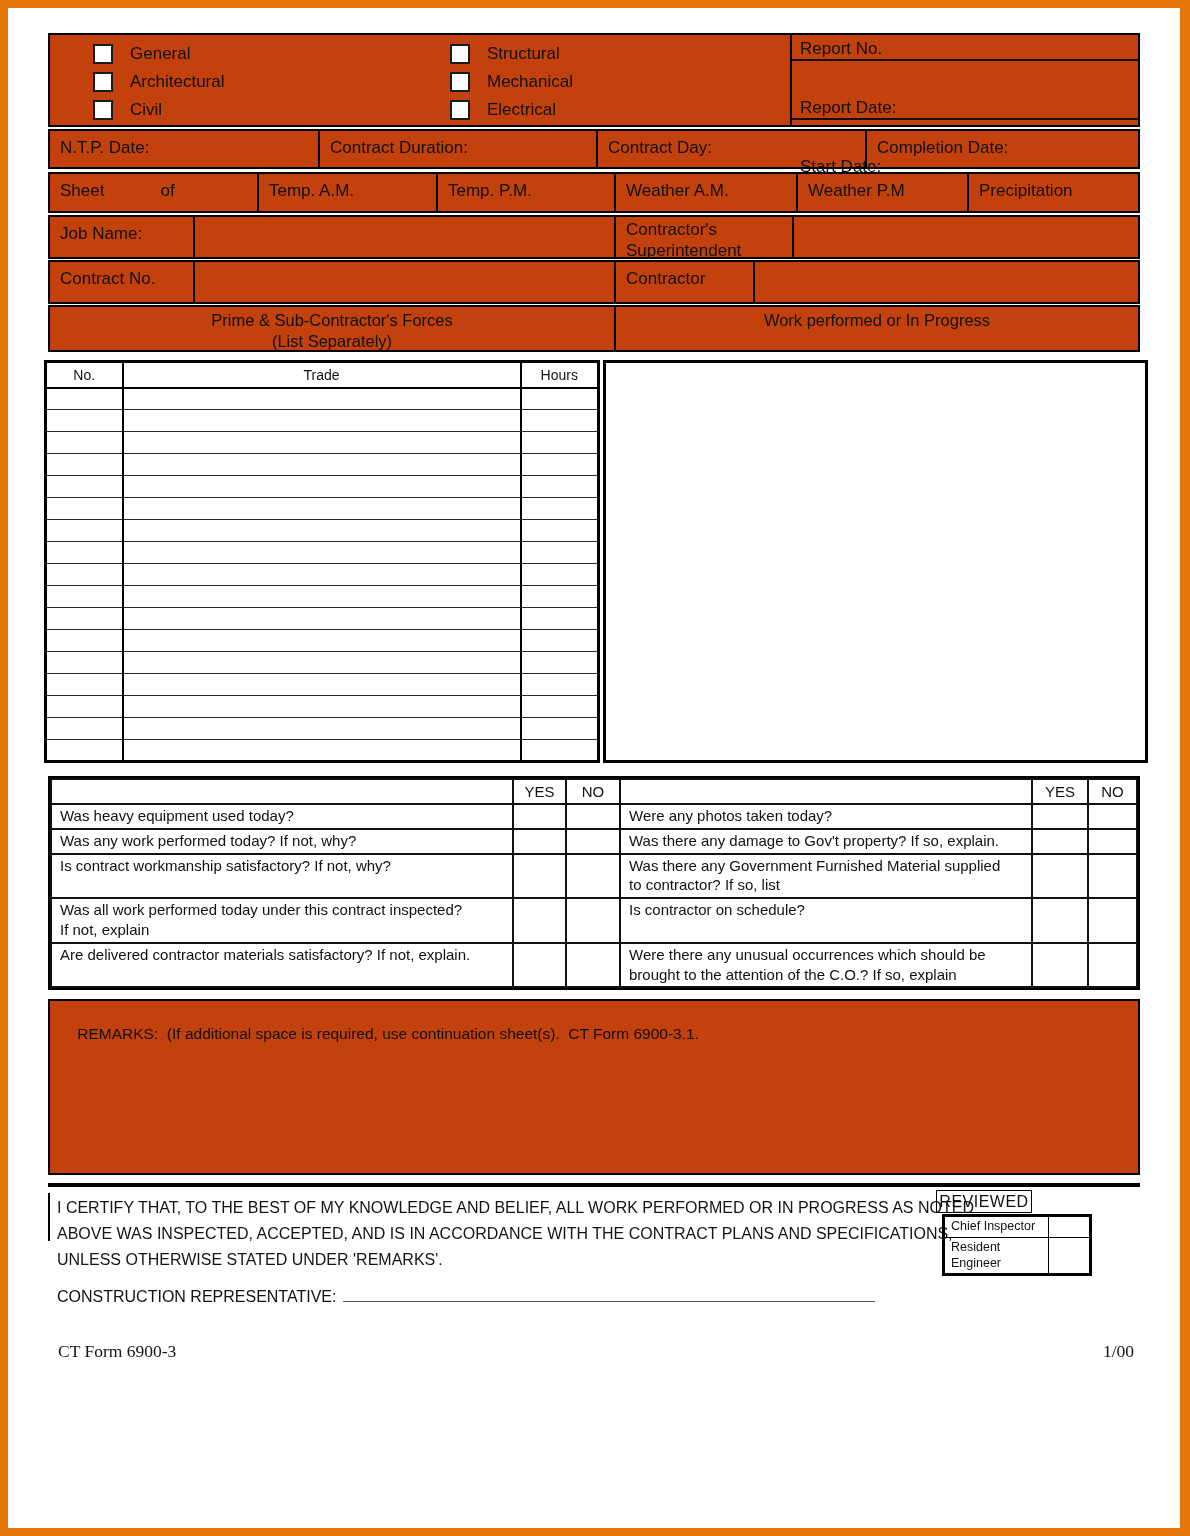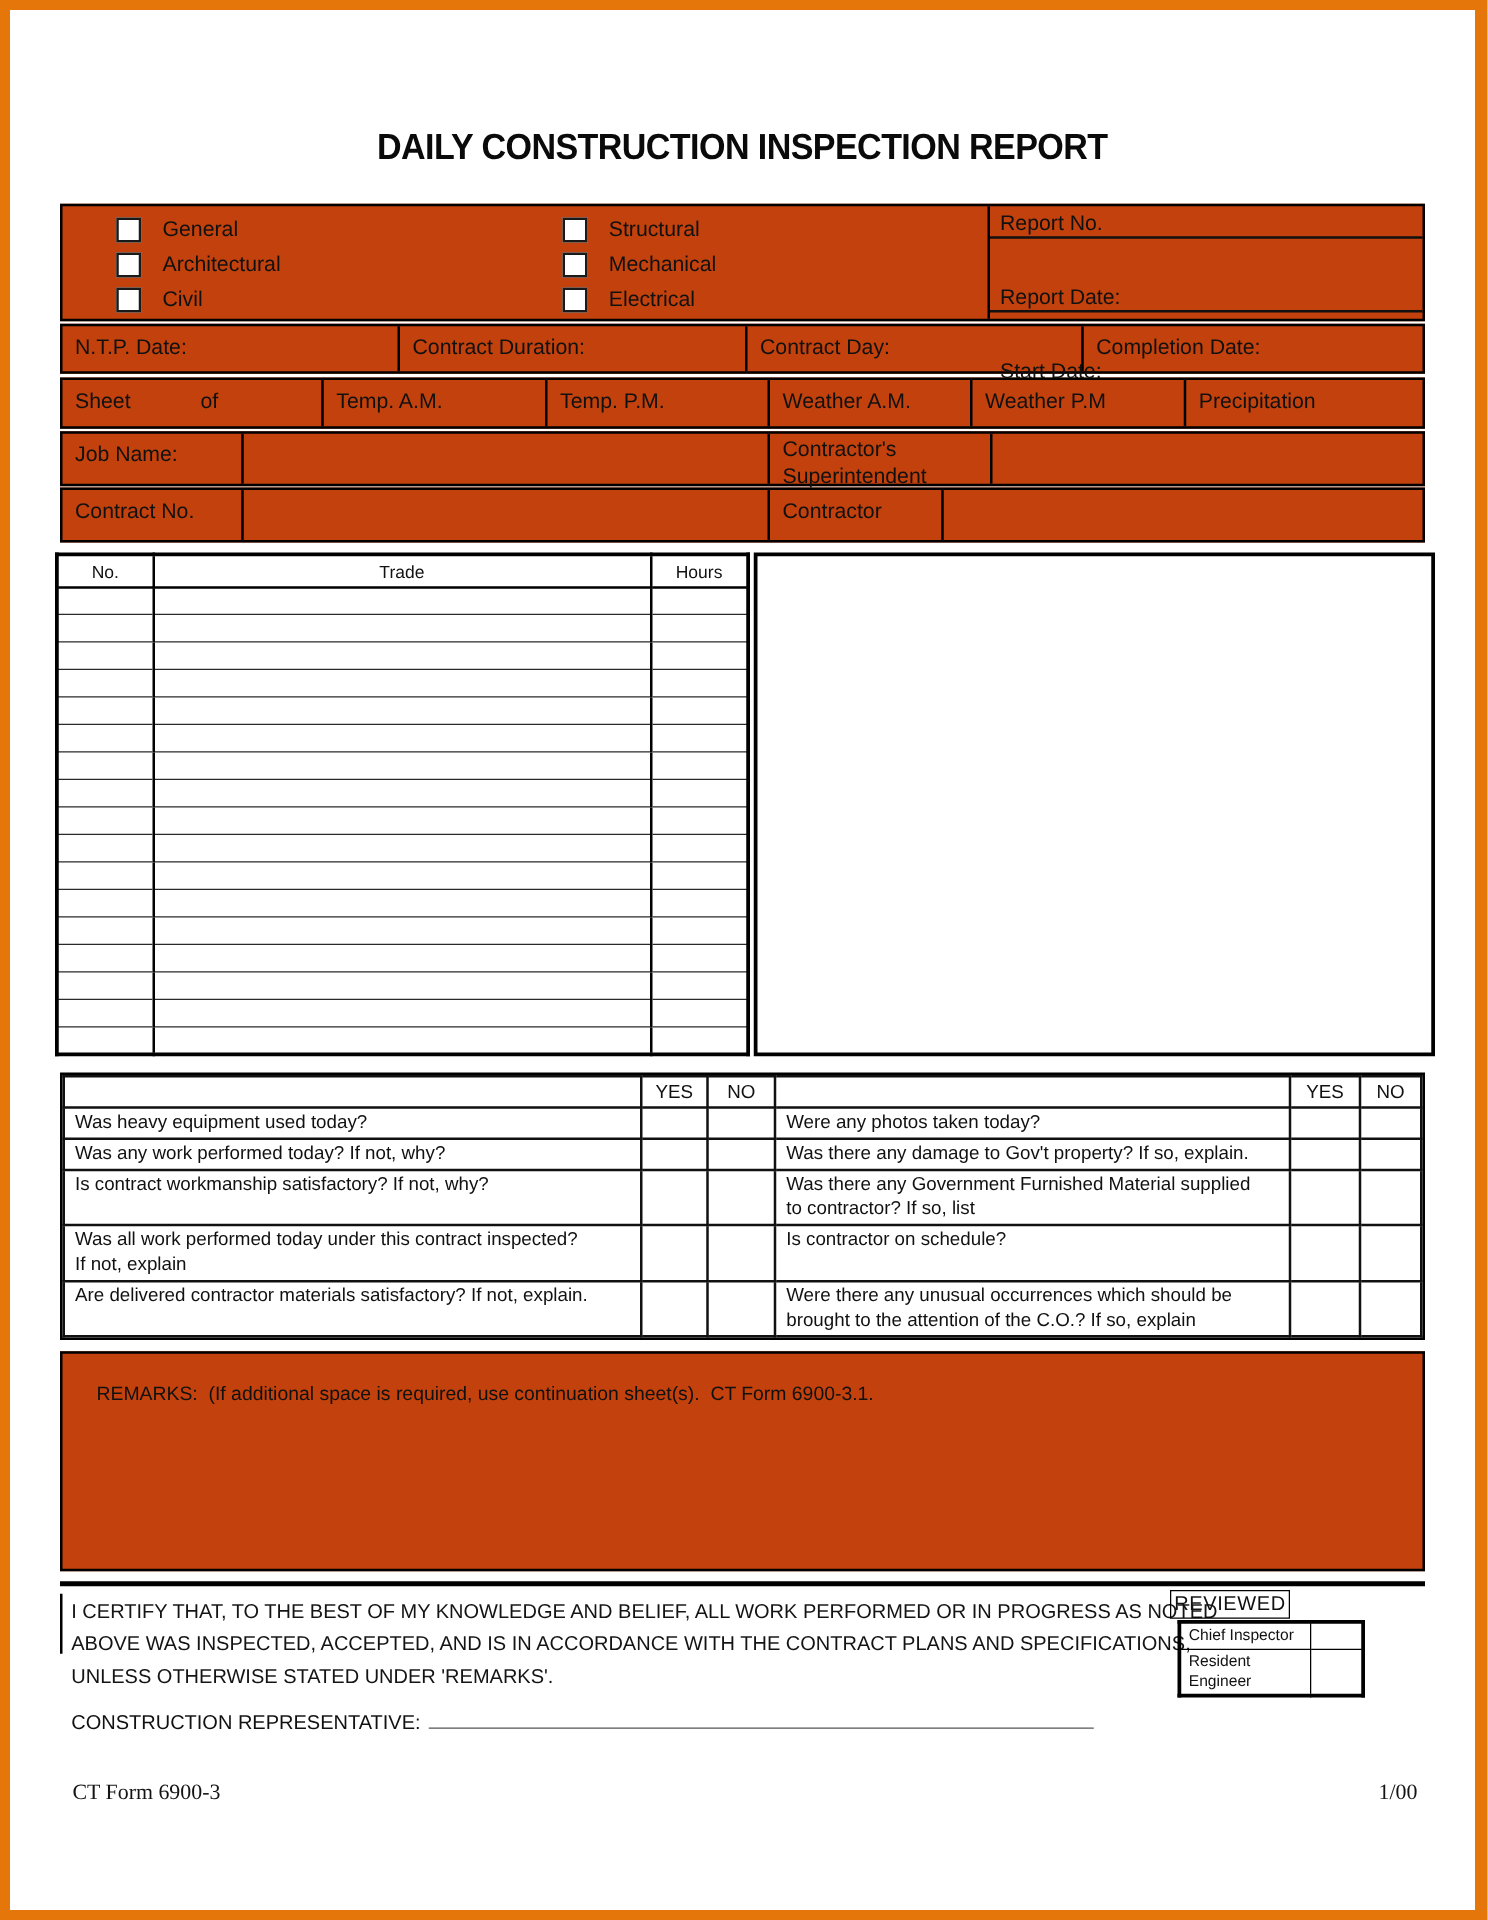--- a/index.html
+++ b/index.html
@@ -44,21 +44,21 @@
   .cell { border-right: 2px solid #000; padding: 7px 0 0 10px; font-size: 17px; }
   .cell:last-child { border-right: none; flex: 1; }
   .row-ntp { margin-top: 2px; height: 40px; }
   .row-ntp .cell:nth-child(1) { width: 270px; }
   .row-ntp .cell:nth-child(2) { width: 278px; }
   .row-ntp .cell:nth-child(3) { width: 269px; }
   .row-sheet { margin-top: 3px; height: 41px; }
   .row-sheet .cell:nth-child(1) { width: 209px; }
   .row-sheet .cell:nth-child(2) { width: 179px; }
   .row-sheet .cell:nth-child(3) { width: 178px; }
-  .row-sheet .cell:nth-child(4) { width: 162px; }
+  .row-sheet .cell:nth-child(4) { width: 182px; }
   .row-sheet .cell:nth-child(5) { width: 171px; }
   .of-gap { margin-left: 56px; }
   .row-job { margin-top: 2px; height: 44px; }
   .row-job .cell:nth-child(1) { width: 145px; }
   .row-job .cell:nth-child(2) { width: 421px; }
   .row-job .cell:nth-child(3) { width: 178px; padding-top: 2px; line-height: 1.25; }
   .row-contract { margin-top: 1px; height: 44px; }
   .row-contract .cell:nth-child(1) { width: 145px; }
   .row-contract .cell:nth-child(2) { width: 421px; }
   .row-contract .cell:nth-child(3) { width: 139px; }
@@ -97,23 +97,20 @@
   table.rev-table td.rev-sign { padding: 0; }
 
   
   .footer { margin: 24px 0 0 50px; width: 1076px; display: flex; justify-content: space-between; font-family: "Liberation Serif", serif; font-size: 17.5px; color: #141414; }
 </style>
 </head>
 <body>
 
 <div class="page" style="border-color: rgb(229, 119, 10);">
 
-  <div class="title">
-    <span>DAILY CONSTRUCTION INSPECTION REPORT</span>
-  </div>
 
   <div class="w box hdr">
     <div class="hdr-left">
       <div class="cb-col">
 
       <div class="cb-item">
           <span class="cb-box"></span>
           <span class="cb-label">General</span>
         </div>
           <div class="cb-item">
@@ -180,20 +177,29 @@
     <div class="cell"></div>
   </div>
 
   <div class="w box cells row-contract">
     <div class="cell"><span>Contract No.</span></div>
     <div class="cell"></div>
     <div class="cell"><span>Contractor</span></div>
     <div class="cell"></div>
   </div>
 
+  <div class="w box cells row-prime">
+    <div class="cell">
+      <div>Prime &amp; Sub-Contractor's Forces</div>
+      <div>(List Separately)</div>
+    </div>
+    <div class="cell">
+      <div>Work performed or In Progress</div>
+    </div>
+  </div>
 
   <div class="trade-section">
     <table class="trade">
       <colgroup>
           <col style="width:77px">
           <col style="width:398px">
           <col style="width:78px">
         </colgroup>
       <thead>
         <tr>

